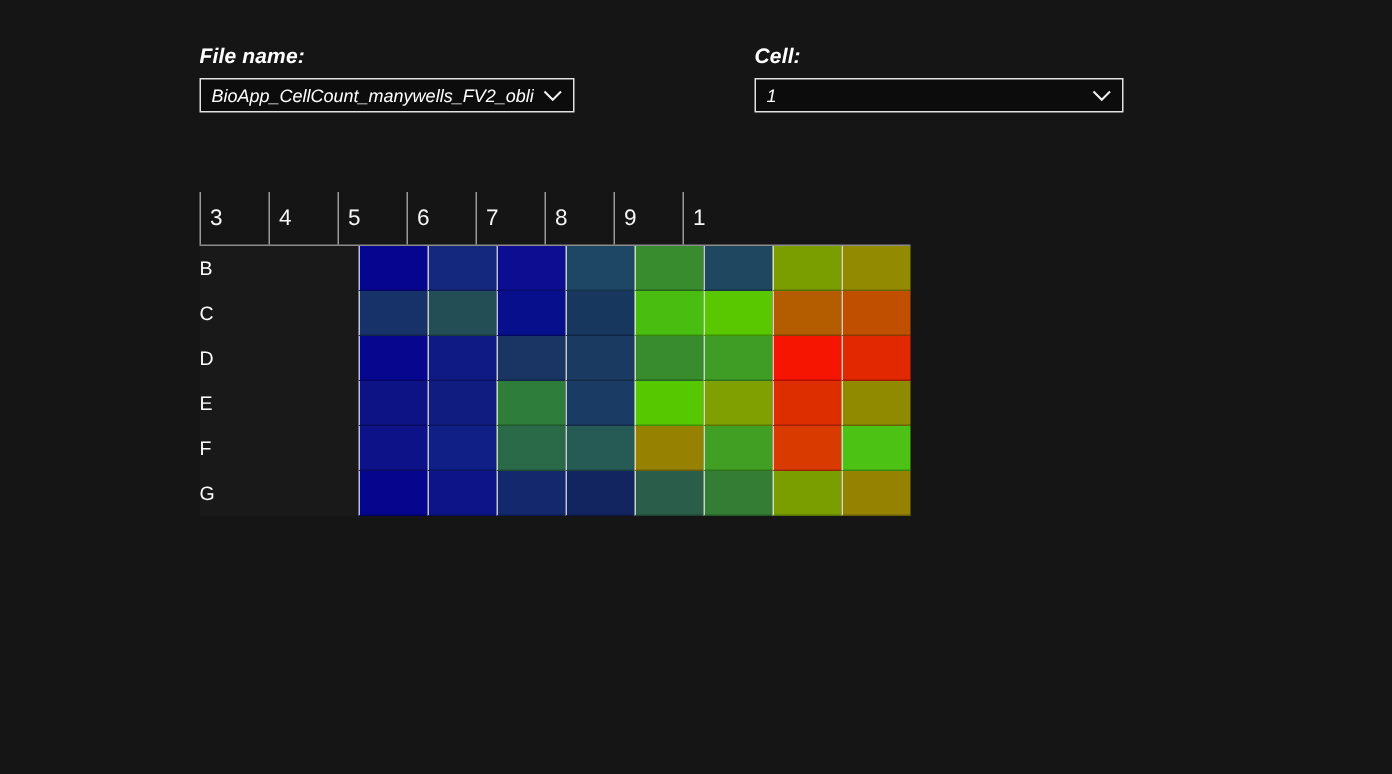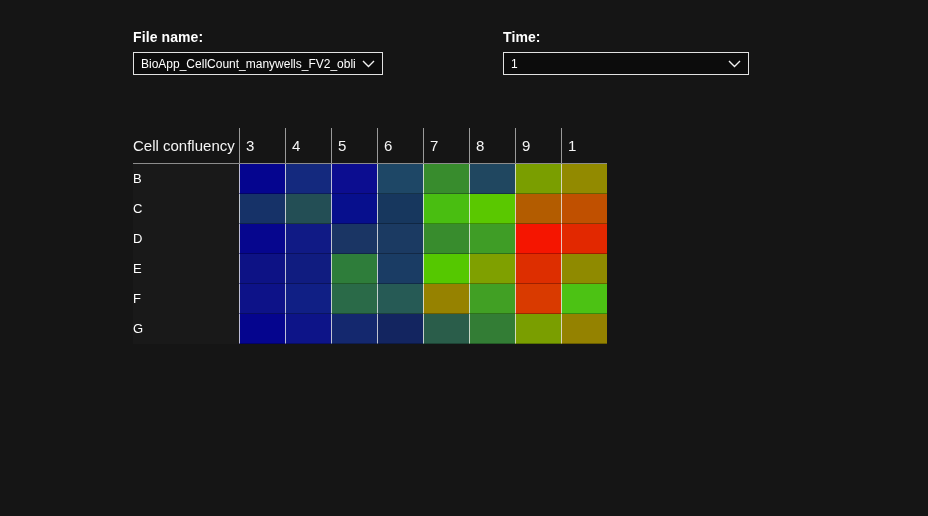--- a/index.html
+++ b/index.html
@@ -6,21 +6,21 @@
   html, body { background: #151515; }
   .app {
     position: relative;
     width: 928px;
     height: 516px;
     background: #151515;
     overflow: hidden;
     font-family: "Liberation Sans", sans-serif;
     color: #ffffff;
   }
-  .field { position: absolute; }
+  .field { position: absolute; font-style: italic; }
   .field-file { left: 133px; top: 29px; width: 250px; }
   .field-time { left: 503px; top: 29px; width: 246px; }
   .field-label {
     font-size: 14px;
     font-weight: 700;
     color: #ffffff;
     margin-bottom: 7px;
     letter-spacing: 0.1px;
   }
   .dropdown {
@@ -91,34 +91,33 @@
       <span class="dropdown-value">BioApp_CellCount_manywells_FV2_obliqu...</span>
       <span class="chevron">
         <svg width="13" height="8" viewBox="0 0 13 8">
             <polyline points="1,1 6.5,6.5 12,1" stroke="#f0f0f0" stroke-width="1.4" fill="none"></polyline>
           </svg>
       </span>
     </div>
   </div>
 
   <div class="field field-time">
-    <div class="field-label">Time:</div>
+    <div class="field-label">Cell:</div>
     <div class="dropdown">
       <span class="dropdown-value">1</span>
       <span class="chevron">
         <svg width="13" height="8" viewBox="0 0 13 8">
             <polyline points="1,1 6.5,6.5 12,1" stroke="#f0f0f0" stroke-width="1.4" fill="none"></polyline>
           </svg>
       </span>
     </div>
   </div>
 
   <div class="heatmap">
     <div class="hm-header">
-      <div class="hm-corner">Cell confluency</div>
       <div class="hm-cols" id="hm-cols">
           <div class="hm-col-header">3</div>
           <div class="hm-col-header">4</div>
           <div class="hm-col-header">5</div>
           <div class="hm-col-header">6</div>
           <div class="hm-col-header">7</div>
           <div class="hm-col-header">8</div>
           <div class="hm-col-header">9</div>
           <div class="hm-col-header">1</div>
         </div>

